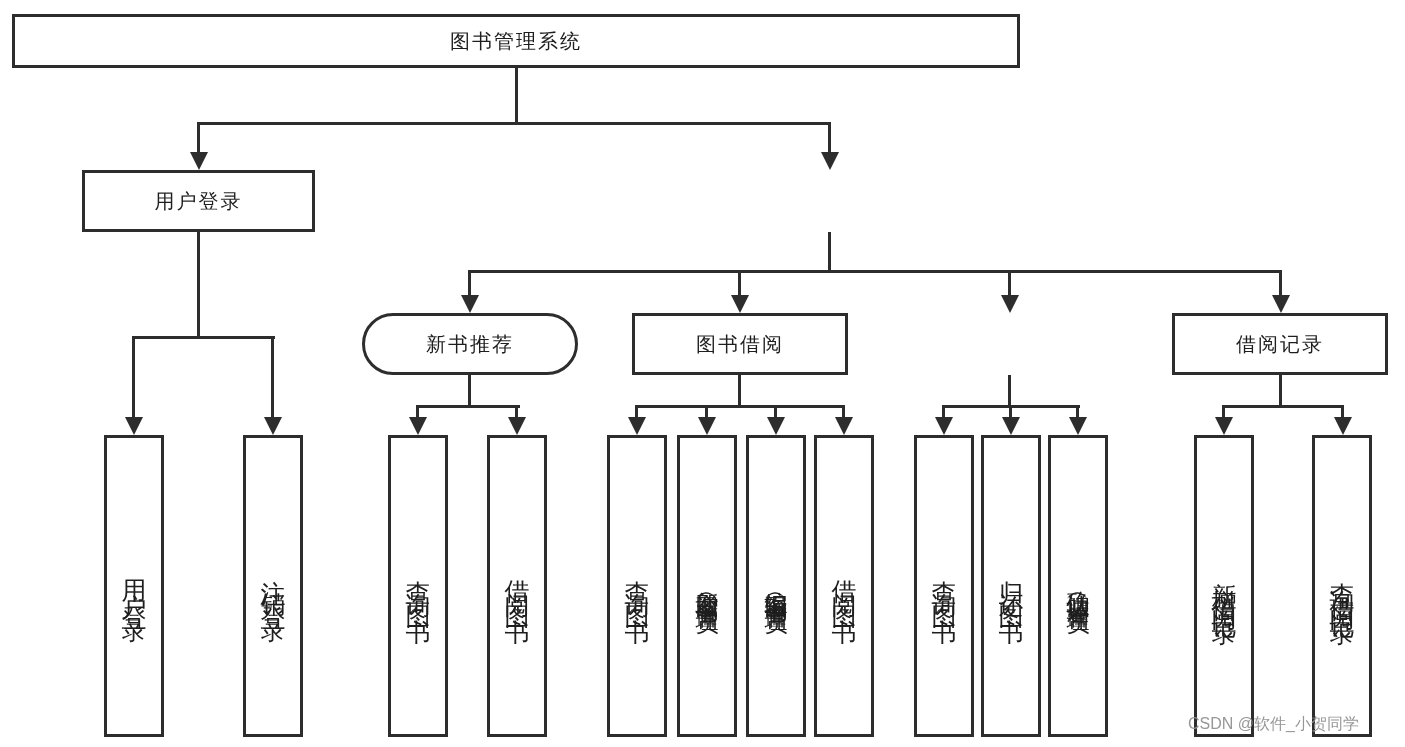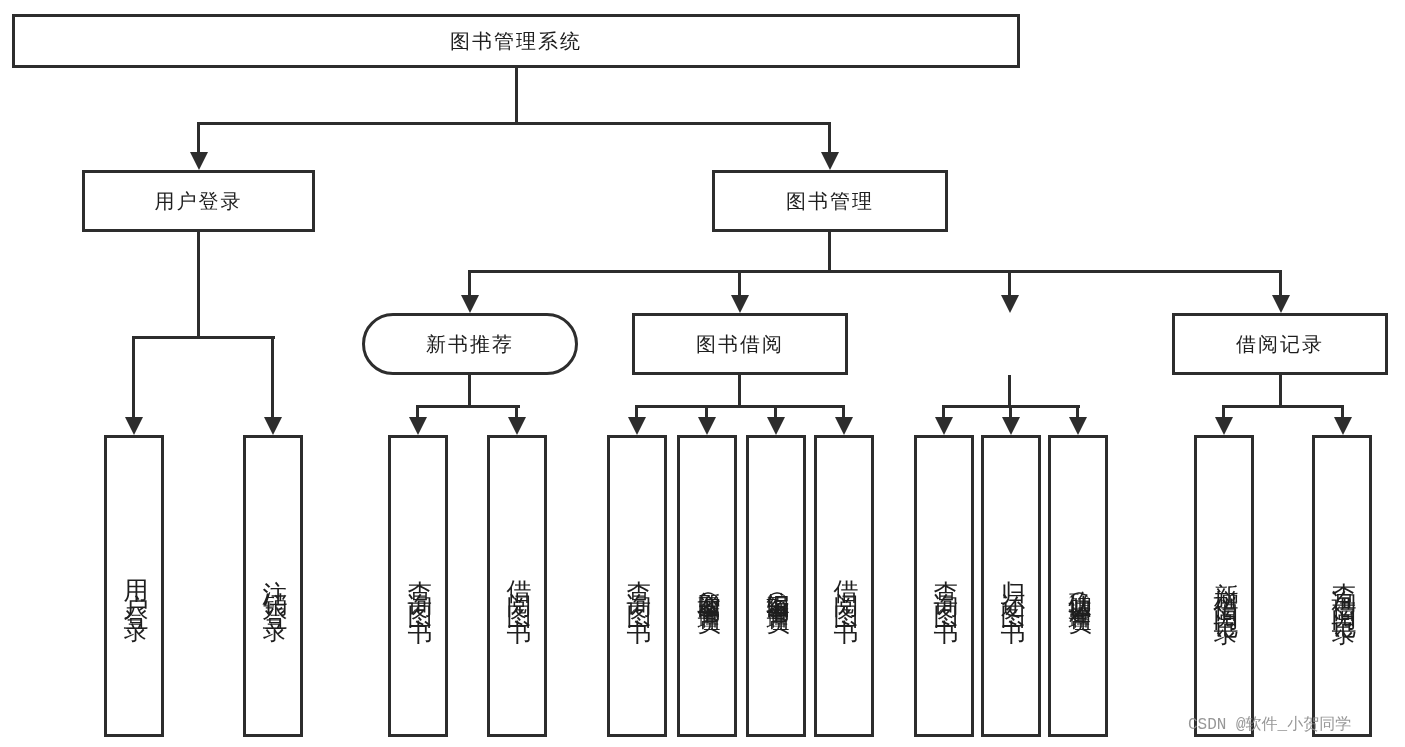--- a/index.html
+++ b/index.html
@@ -1,21 +1,21 @@
 <!DOCTYPE html>
 <html><head>
 <meta charset="utf-8">
 <style>
   html,body{margin:0;padding:0;background:#ffffff;}
   #canvas{
     position:relative;
     width:1405px;height:747px;
     overflow:hidden;
     background:#ffffff;
-    font-family:Liberation Mono, monospace;
+    font-family:Liberation Sans, sans-serif;
     color:#1e1e1e;
   }
   .box{
     position:absolute;
     box-sizing:border-box;
     border:3px solid #2d2d2d;
     background:#ffffff;
     display:flex;
     align-items:center;
     justify-content:center;
@@ -73,23 +73,20 @@
 
   <div class="vline" style="left:515px;top:68px;height:54px;"></div>
   <div class="hline" style="left:197px;top:122px;width:634px;"></div>
   <div class="vline" style="left:197px;top:122px;height:32px;"></div>
   <div class="arrow" style="left:190px;top:152px;"></div>
   <div class="vline" style="left:828px;top:122px;height:32px;"></div>
   <div class="arrow" style="left:821px;top:152px;"></div>
 
   <div class="box hbox" style="left:82px;top:170px;width:233px;height:62px;">
     <span class="label">用户登录</span>
-  </div>
-  <div class="box hbox" style="left:712px;top:170px;width:236px;height:62px;">
-    <span class="label">图书管理</span>
   </div>
 
   <div class="vline" style="left:197px;top:232px;height:104px;"></div>
   <div class="hline" style="left:132px;top:336px;width:143px;"></div>
   <div class="vline" style="left:132px;top:336px;height:83px;"></div>
   <div class="arrow" style="left:125px;top:417px;"></div>
   <div class="vline" style="left:271px;top:336px;height:83px;"></div>
   <div class="arrow" style="left:264px;top:417px;"></div>
 
   <div class="vline" style="left:828px;top:232px;height:38px;"></div>

